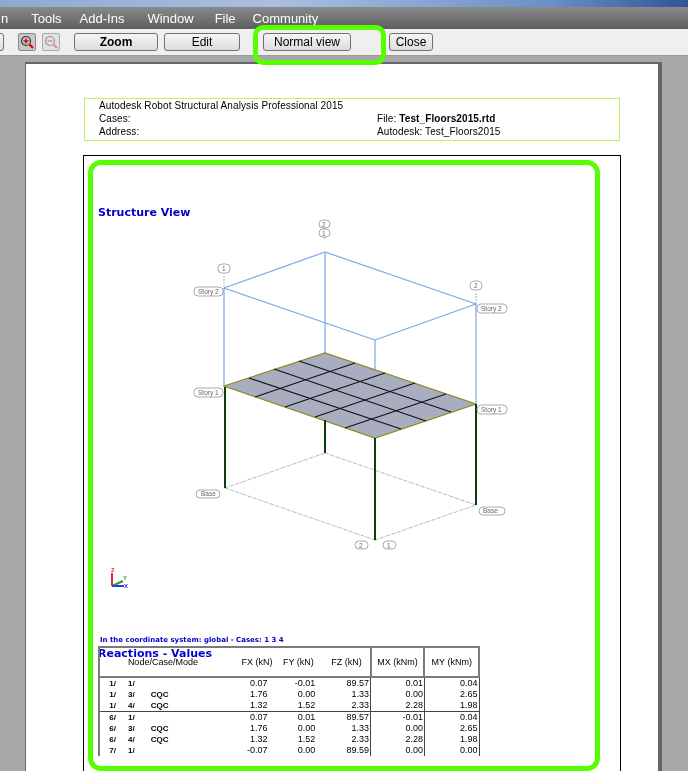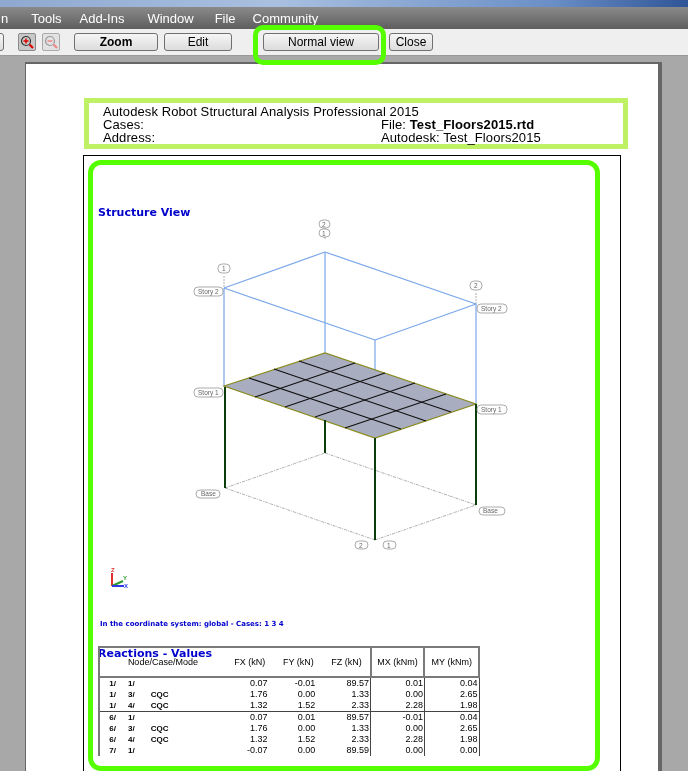--- a/index.html
+++ b/index.html
@@ -6,21 +6,21 @@
   body { width:688px; height:771px; overflow:hidden; position:relative; background:#a8a8a8; font-family:"Liberation Sans", sans-serif; }
   .titlebar { position:absolute; left:0; top:0; width:688px; height:7px; background:linear-gradient(90deg,#8fa8cf 0%,#a9c0e0 40%,#6b8fc6 80%,#2f5597 100%); }
   .menubar { position:absolute; left:0; top:7px; width:688px; height:22px; background:linear-gradient(#8a8a8a,#5e5e5e); display:flex; align-items:center; }
   .menu-item { color:#fff; font-size:13px; padding:0 9px; white-space:nowrap; }
   .toolbar { position:absolute; left:0; top:29px; width:688px; height:26px; background:#efefef; border-bottom:1px solid #9a9a9a; }
   .tbtn { position:absolute; top:4px; height:18px; border:1px solid #707070; border-radius:3px; background:linear-gradient(#f6f6f6,#dcdcdc); font-size:12px; color:#000; display:flex; align-items:center; justify-content:center; box-sizing:border-box; }
   .icon-btn { position:absolute; top:4px; width:18px; height:18px; border:1px solid #8a8a8a; border-radius:2px; box-sizing:border-box; background:#d8d8d8; display:flex; align-items:center; justify-content:center; }
   .highlight { position:absolute; border:5px solid #55ff00; border-radius:10px; box-sizing:border-box; pointer-events:none; }
   .pagearea { position:absolute; left:0; top:56px; width:688px; height:715px; background:#a8a8a8; }
   .page { position:absolute; left:25px; top:62px; width:632px; height:709px; background:#fff; border-left:1px solid #666; border-top:2px solid #666; border-right:4px solid #666; }
-  .hdr { position:absolute; left:84px; top:98px; width:534px; height:41px; border:5px solid #bef264; font-size:13px; color:#000; letter-spacing:0.1px; }
+  .hdr { position:absolute; left:84px; top:98px; width:534px; height:41px; border:1px solid #bef264; font-size:10px; color:#000; letter-spacing:0.1px; }
   .hdr div { position:absolute; white-space:nowrap; }
   .report { position:absolute; left:83px; top:155px; width:536px; height:616px; border-left:1px solid #000; border-right:1px solid #000; border-top:1px solid #000; }
   .sec-title { position:absolute; color:#0000cc; font-weight:bold; font-size:11px; font-family:"DejaVu Sans", sans-serif; white-space:nowrap;margin-top:31px; }
   .subtitle { position:absolute; color:#0000cc; font-weight:bold; font-size:7px; font-family:"DejaVu Sans", sans-serif; white-space:nowrap; }
   table.rx { position:absolute; left:98px; top:646px; width:382px; border-collapse:collapse; font-size:9px; color:#000; }
   table.rx th { font-weight:normal; height:26px; border-left:2px solid #7a7a7a; border-top:2px solid #7a7a7a; text-align:center; }
   table.rx td { height:11px; padding:0; line-height:11px; }
   .num { text-align:right; border-right:1px solid #444; padding-right:1px !important; }
   .lbl { font-weight:bold; font-size:8px; }
   .sep td { border-top:1px solid #444; }
@@ -50,22 +50,22 @@
     </svg>
   </div>
   <div class="icon-btn" style="left:42px;background:#e2e2e2;border-color:#aaa;">
     <svg width="14" height="14" viewBox="0 0 14 14">
       <circle cx="6" cy="6" r="4.5" fill="none" stroke="#999" stroke-width="1.2"></circle>
       <line x1="3.5" y1="6" x2="8.5" y2="6" stroke="#e88" stroke-width="1.5"></line>
       <line x1="9.5" y1="9.5" x2="13" y2="13" stroke="#e88" stroke-width="2.2"></line>
     </svg>
   </div>
   <div class="tbtn" style="left:74px;width:84px;font-weight:bold;">Zoom</div>
-  <div class="tbtn" style="left:164px;width:68px;">Edit</div>
-  <div class="tbtn" style="left:263px;width:116px;">Normal view</div>
+  <div class="tbtn" style="left:164px;width:76px;">Edit</div>
+  <div class="tbtn" style="left:263px;width:88px;">Normal view</div>
   <div class="tbtn" style="left:389px;width:44px;">Close</div>
 </div>
 
 <div class="pagearea"></div>
 
 <div class="page"></div>
 
 <div class="hdr">
   <div style="left:14px;top:1px;">Autodesk Robot Structural Analysis Professional 2015</div>
   <div style="left:14px;top:14px;">Cases:</div>
@@ -154,27 +154,27 @@
     <line x1="112" y1="586" x2="112" y2="573" stroke="#e03030" stroke-width="2"></line>
     <line x1="112" y1="586" x2="123" y2="581" stroke="#2a9a2a" stroke-width="2"></line>
     <line x1="112" y1="586" x2="124" y2="586" stroke="#2a3ae0" stroke-width="2"></line>
     <text x="111" y="572" font-size="6" font-weight="bold" fill="#e03030">Z</text>
     <text x="123" y="580" font-size="6" font-weight="bold" fill="#2a9a2a">Y</text>
     <text x="124" y="588" font-size="6" font-weight="bold" fill="#2a3ae0">X</text>
   </g>
 </svg>
 
 <div class="sec-title" style="left:98px;top:616px;">Reactions - Values</div>
-<div class="subtitle" style="left:100px;top:620px;">In the coordinate system: global - Cases:  1 3 4</div>
+<div class="subtitle" style="left:100px;top:636px;">In the coordinate system: global - Cases:  1 3 4</div>
 
 <table class="rx">
   <thead>
     <tr>
       <th colspan="3" style="width:150px;">Node/Case/Mode</th>
-      <th style="width:60px;border-left:none;">FX (kN)</th>
+      <th style="width:60px;border-left:none;text-align:right;">FX (kN)</th>
       <th style="width:62px;border-left:none;">FY (kN)</th>
       <th style="width:60px;border-left:none;">FZ (kN)</th>
       <th style="width:67px;border-radius:7px;">MX (kNm)</th>
       <th style="width:68px;border-right:2px solid #7a7a7a;">MY (kNm)</th>
     </tr>
   </thead>
   <tbody id="rx-body" style="border-left:2px solid #7a7a7a;border-top:2px solid #7a7a7a;">
       <tr>
         <td class="lbl" style="vertical-align: top; text-align: right; width: 20px; padding-right: 4px;">1/</td>
         <td class="lbl" style="vertical-align: top; padding-left: 8px; width: 30px;">1/</td>

